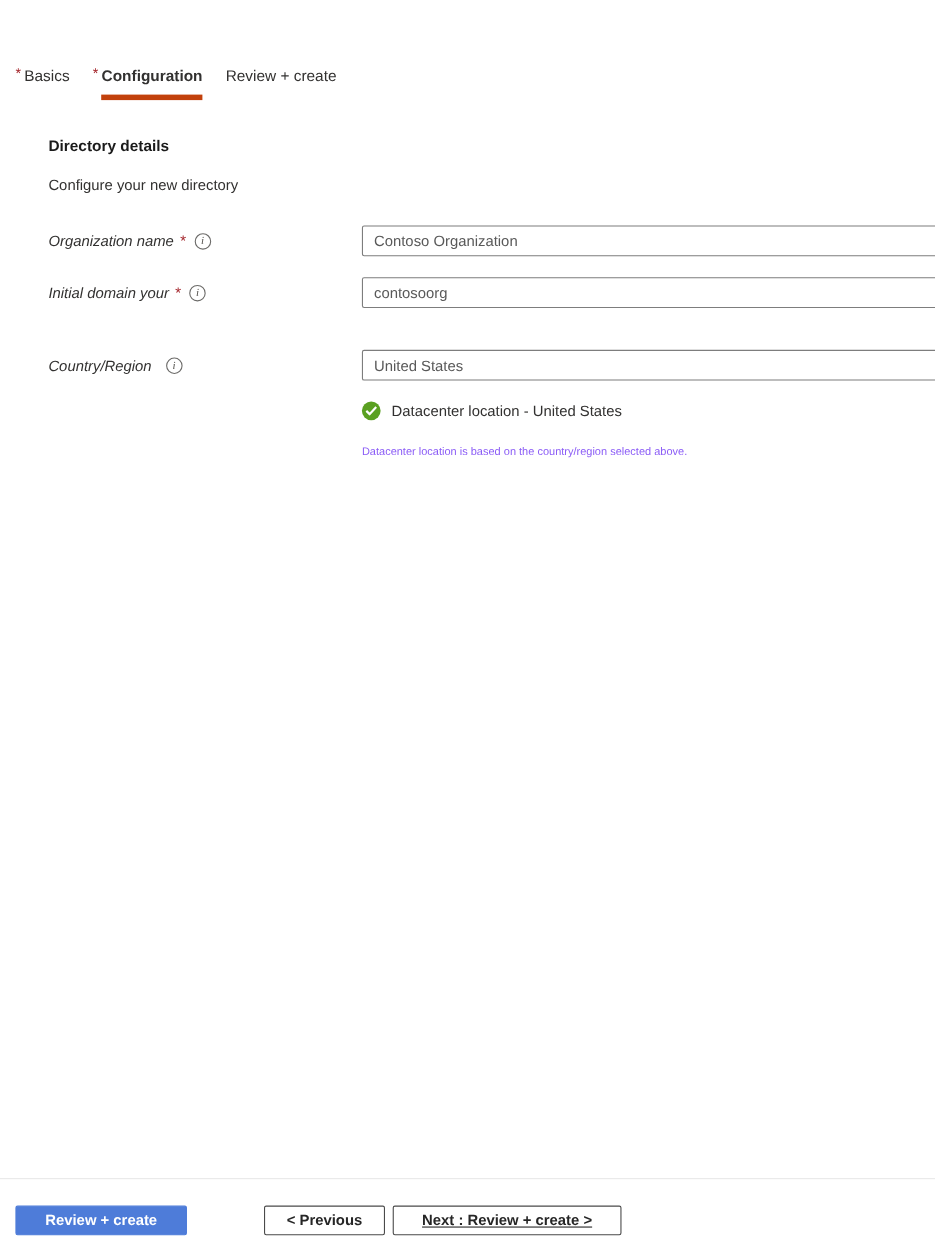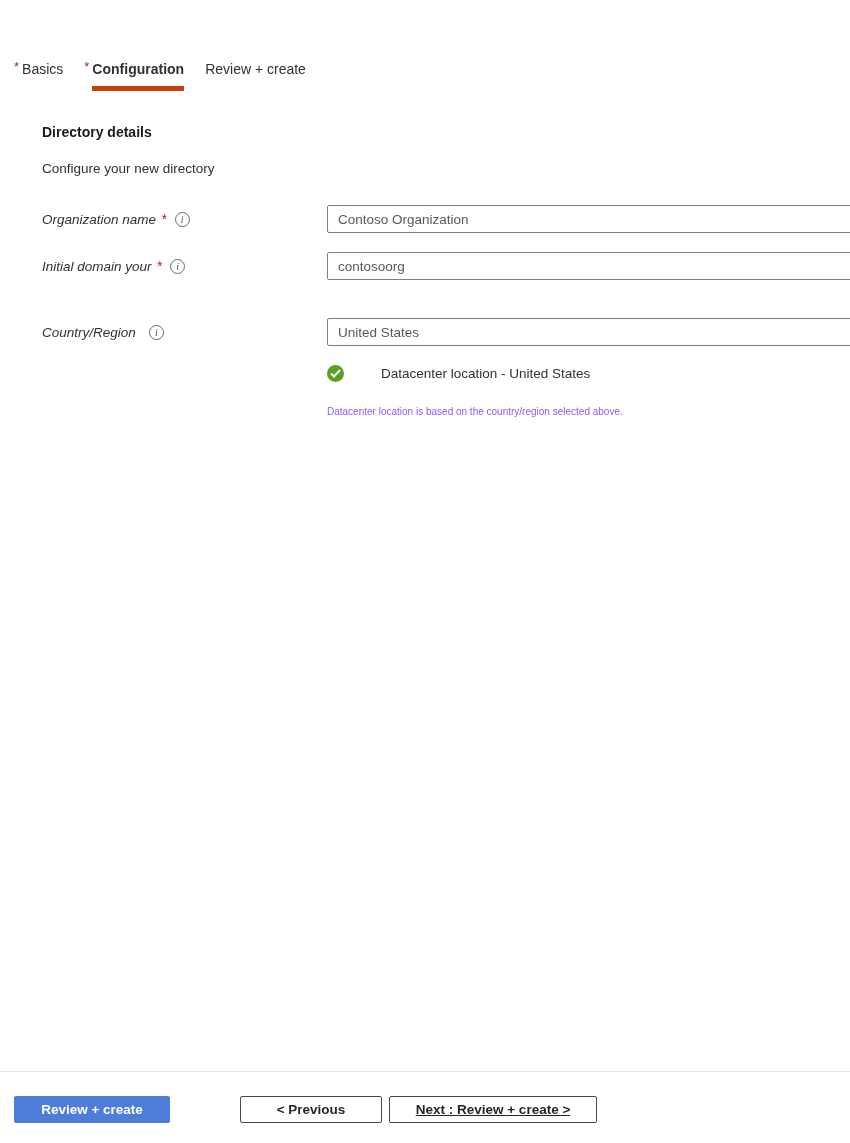--- a/index.html
+++ b/index.html
@@ -29,21 +29,21 @@
 
   
   .tabs { display: flex; padding-left: 14px; margin-top: 50px; }
   .tab { display: inline-flex; align-items: flex-start; margin-right: 21px; cursor: pointer; font-size: 14px; color: #323130; }
   .req-mark { color: #a4262c; font-size: 13px; margin-right: 3px; line-height: 14px; }
   .req-mark:empty { margin-right: 0; }
   .tab-label { padding-bottom: 7px; line-height: 19px; }
   .tab.selected .tab-label { font-weight: 700; border-bottom: 5px solid #c2410c; }
 
   
-  .content { padding-left: 28px; margin-left: 14px; }
+  .content { padding-left: 44px; }
   .section-heading { font-size: 14px; font-weight: 700; color: #1b1b1b; margin-top: 33px; }
   .section-desc { font-size: 13.5px; color: #323130; margin-top: 21px; }
 
   .form { margin-top: 29px; }
   .form-row { display: grid; grid-template-columns: 285px 1fr; align-items: center; margin-bottom: 19px; }
   .form-row.gap-above { margin-top: 38px; }
   .field-label { display: flex; align-items: flex-start; font-size: 13.5px; color: #323130; font-style: italic; }
   .field-label .req-mark { margin-left: 5px; margin-right: 0; font-size: 14px; }
   .info-icon {
     display: inline-flex; align-items: center; justify-content: center;
@@ -55,21 +55,21 @@
   .text-input {
     width: calc(100% + 14px);
     height: 28px;
     border: 1px solid #7d7d7d; border-radius: 2px;
     padding: 0 10px;
     font-family: "Liberation Sans", sans-serif;
     font-size: 13.5px; color: #595959;
     outline: none; background: #fff;
   }
 
-  .status-row { display: flex; align-items: center; margin-top: 18px; margin-left: 285px; gap: 27px; }
+  .status-row { display: flex; align-items: center; margin-top: 18px; margin-left: 285px; }
   .success-icon {
     width: 17px; height: 17px; border-radius: 50%;
     background: #5aa021; flex: none;
     display: flex; align-items: center; justify-content: center;
   }
   .status-text { font-size: 13.5px; color: #323130; margin-left: 10px; }
   .note-text { font-size: 10px; color: #8b5cf6; margin-top: 24px; margin-left: 285px; }
 
   .spacer { flex: 1; }
 
@@ -84,21 +84,21 @@
     display: inline-flex; align-items: center; justify-content: center;
     border-radius: 2px; cursor: pointer;
     font-family: "Liberation Sans", sans-serif;
   }
   .btn-primary {
     width: 156px; background: #4e7cd9; color: #ffffff; border: 1px solid #4e7cd9;
   }
   .btn-secondary {
     background: #ffffff; color: #262626; border: 1.5px solid #4a4a4a;
   }
-  .btn-previous { width: 142px; margin-left: 70px; }
+  .btn-previous { width: 110px; margin-left: 70px; }
   .btn-next { width: 208px; margin-left: 7px; text-decoration: underline; }
 </style>
 </head>
 <body>
 
 <div class="page">
 
   <div class="header">
   </div>
 

